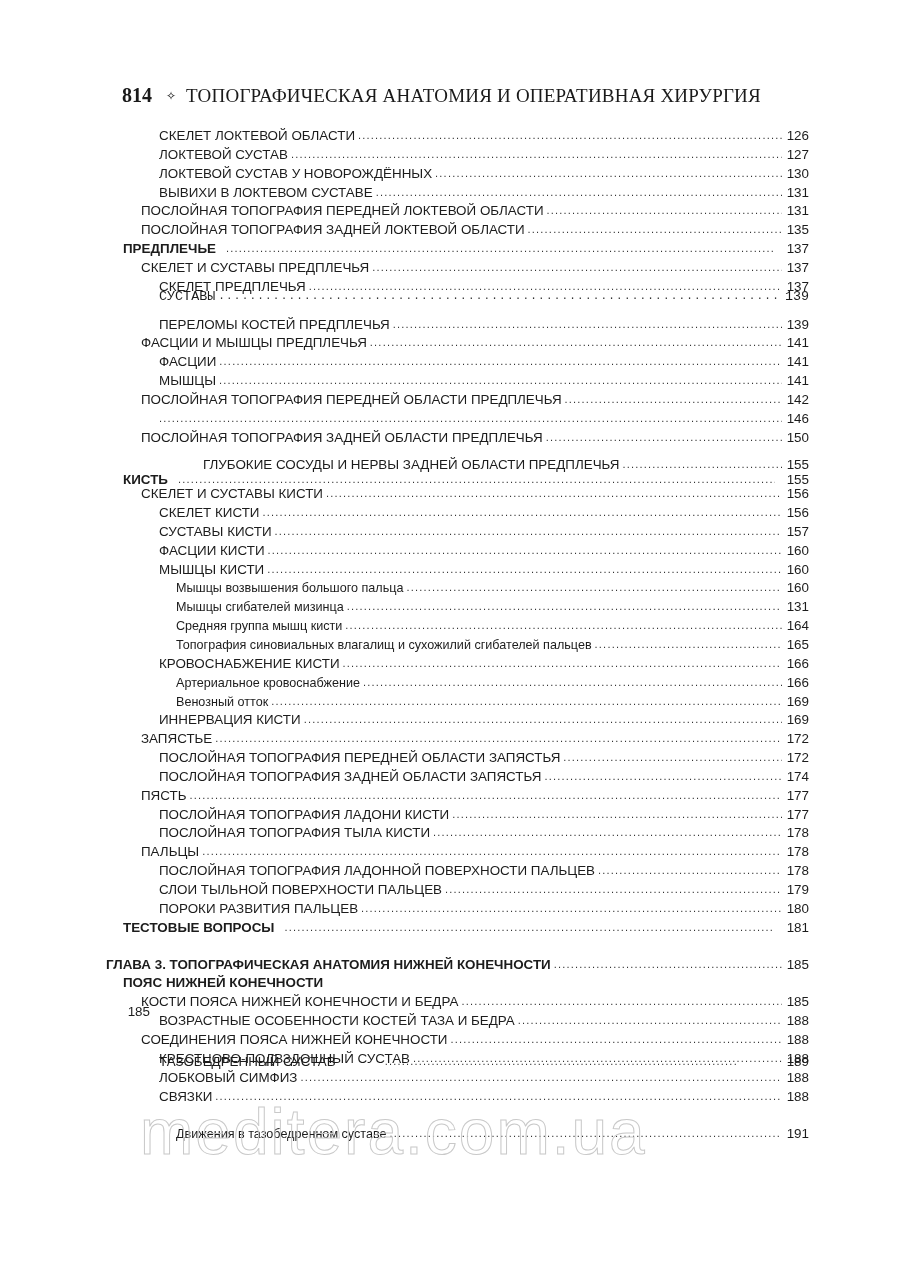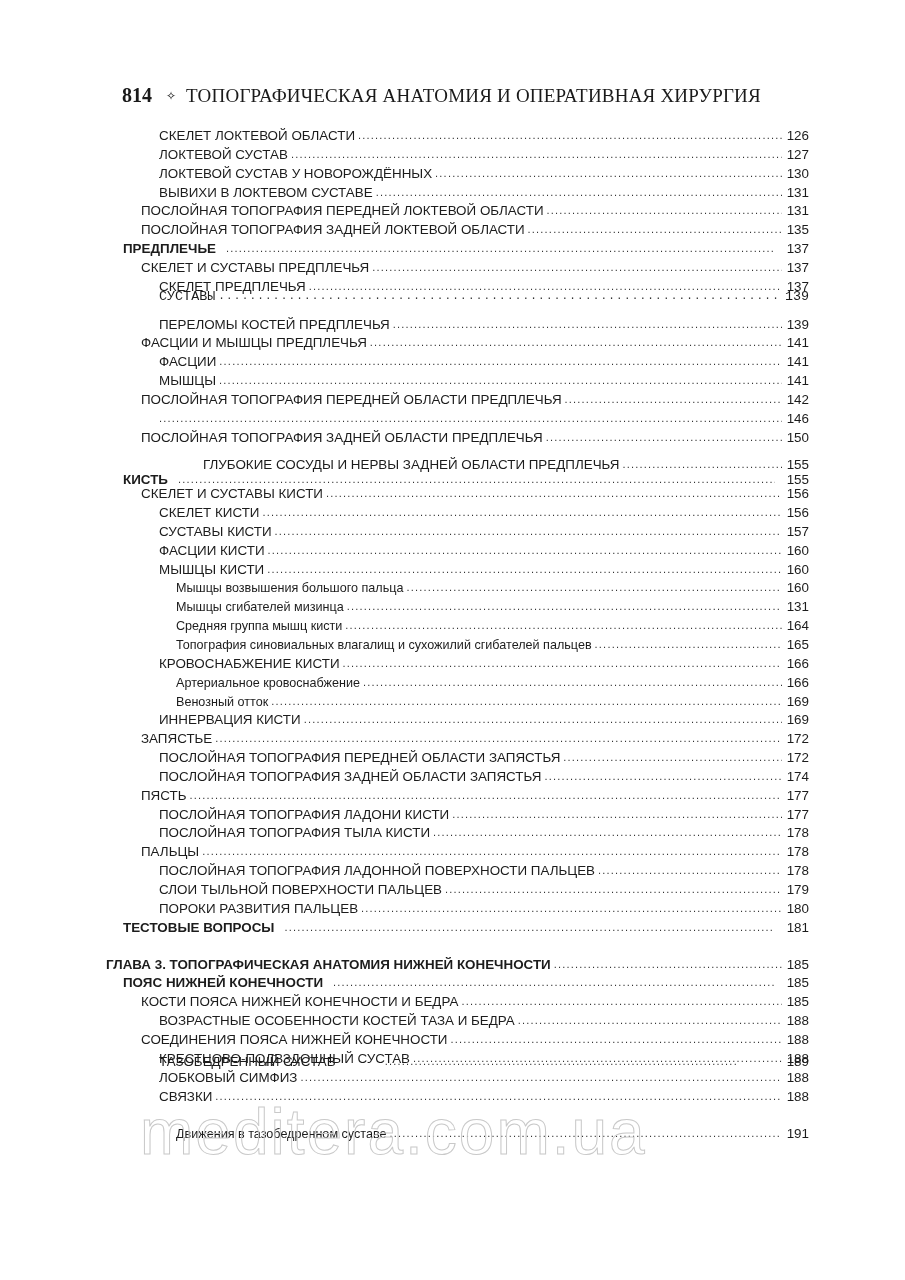--- a/index.html
+++ b/index.html
@@ -263,21 +263,21 @@
       <div class="row lv1 bold" style="top: 791.7px;">
         <span class="label">ТЕСТОВЫЕ ВОПРОСЫ</span>
         <span class="leader"></span>
         <span class="page-no">181</span>
       </div>
       <div class="row lv0 bold" style="top: 828.55px;">
         <span class="label">ГЛАВА 3. ТОПОГРАФИЧЕСКАЯ АНАТОМИЯ НИЖНЕЙ КОНЕЧНОСТИ</span>
         <span class="leader"></span>
         <span class="page-no">185</span>
       </div>
-      <div class="row lv1 bold" style="top: 847.4px;">
+      <div class="row lv1 bold" style="top: 847.4px; flex-direction: column;">
         <span class="label">ПОЯС НИЖНЕЙ КОНЕЧНОСТИ</span>
         <span class="leader"></span>
         <span class="page-no">185</span>
       </div>
       <div class="row lv2" style="top: 866.25px;">
         <span class="label">КОСТИ ПОЯСА НИЖНЕЙ КОНЕЧНОСТИ И БЕДРА</span>
         <span class="leader"></span>
         <span class="page-no">185</span>
       </div>
       <div class="row lv3" style="top: 885.1px;">

